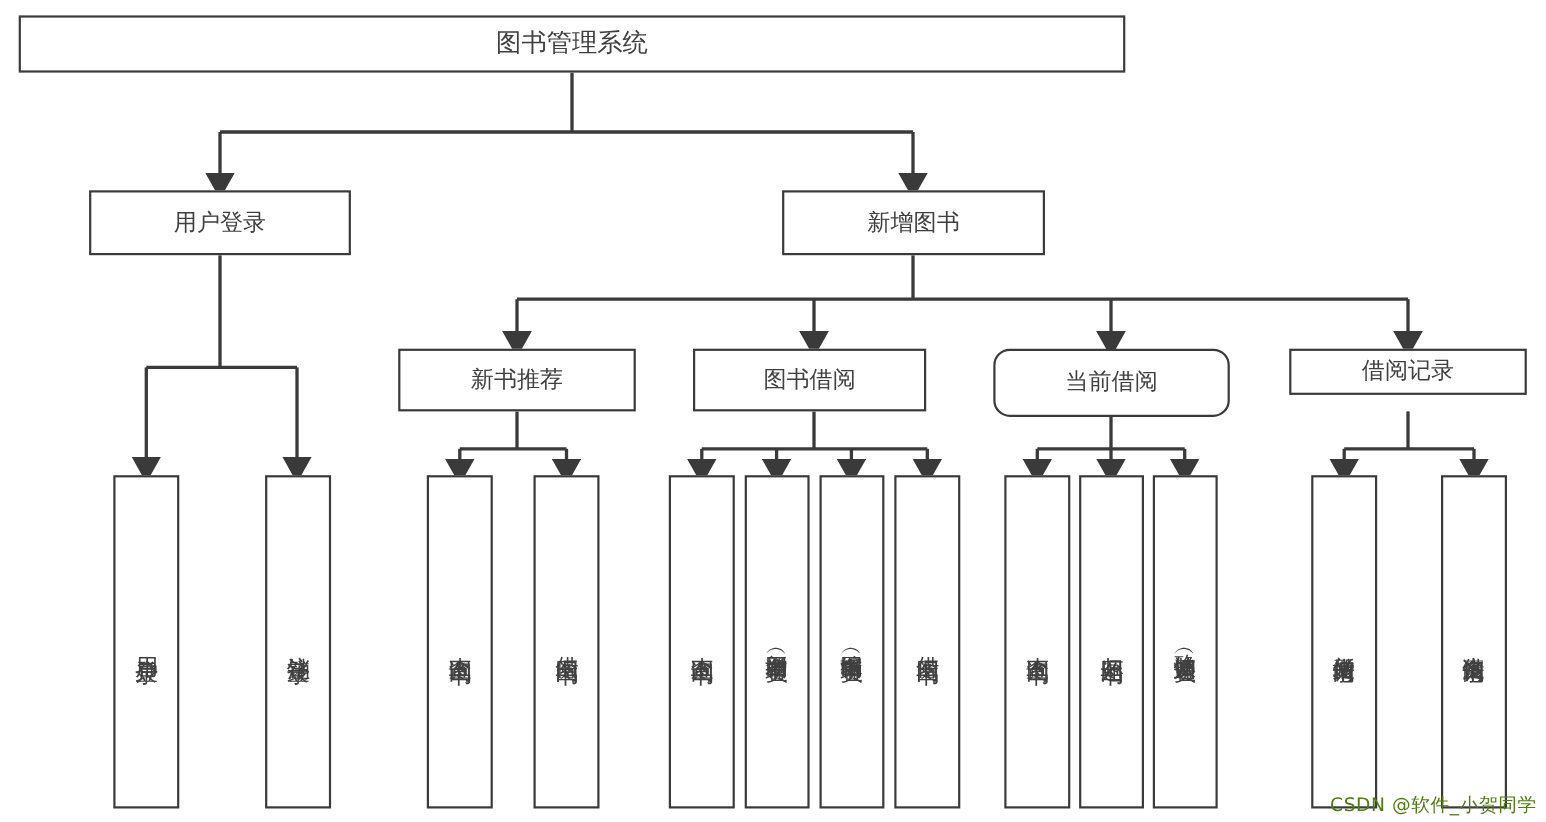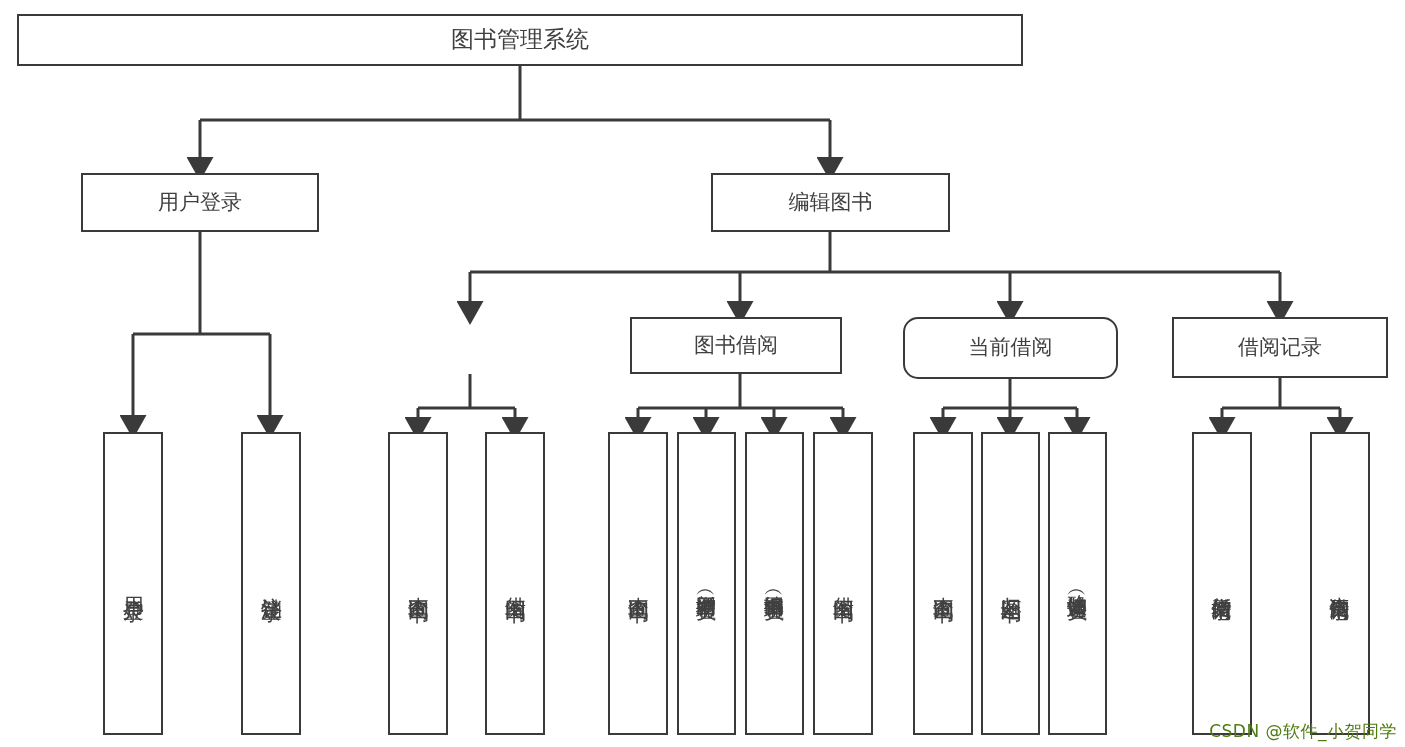--- a/index.html
+++ b/index.html
@@ -138,30 +138,33 @@
   </svg>
 
   <div class="node root" style="left:17px; top:14px; width:1006px; height:52px;">
     <span class="node-label">图书管理系统</span>
   </div>
 
   <div class="node h-box" style="left:81px; top:173px; width:238px; height:59px;">
     <span class="node-label">用户登录</span>
   </div>
   <div class="node h-box" style="left:711px; top:173px; width:239px; height:59px;">
-    <span class="node-label">编辑图书</span>
-  </div>
-
+    <span class="node-label">新增图书</span>
+  </div>
+
+  <div class="node h-box" style="left:362px; top:317px; width:216px; height:57px;">
+    <span class="node-label">新书推荐</span>
+  </div>
   <div class="node h-box" style="left:630px; top:317px; width:212px; height:57px;">
     <span class="node-label">图书借阅</span>
   </div>
   <div class="node h-box" style="left:903px; top:317px; width:215px; height:62px;border-radius:15px;">
     <span class="node-label">当前借阅</span>
   </div>
-  <div class="node h-box" style="left:1172px; top:317px; width:216px; height:61px;">
+  <div class="node h-box" style="left:1172px; top:317px; width:216px; height:42px;">
     <span class="node-label">借阅记录</span>
   </div>
 
   <div class="node leaf" style="left:103px; top:432px; width:60px; height:303px;">
     <span class="node-label">用户登录</span>
   </div>
   <div class="node leaf" style="left:241px; top:432px; width:60px; height:303px;">
     <span class="node-label">注销登录</span>
   </div>
 

